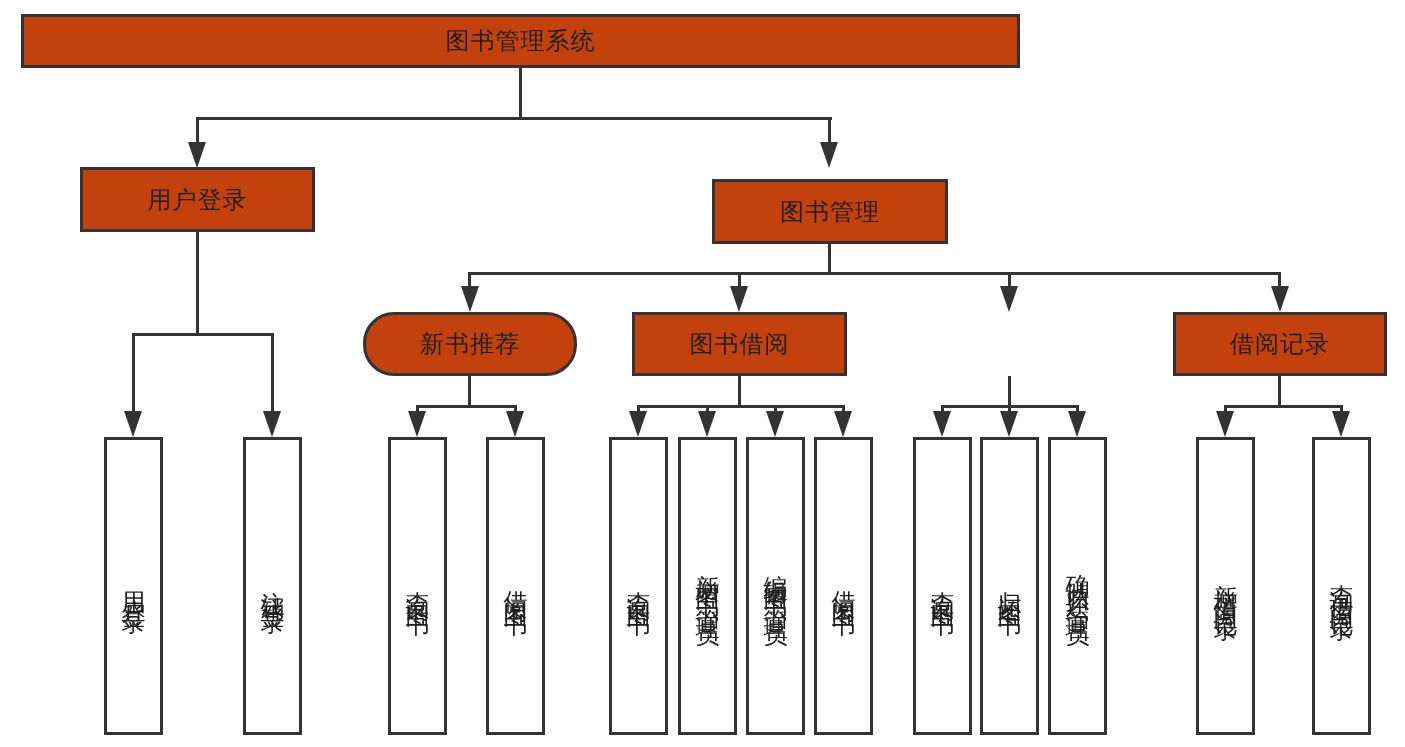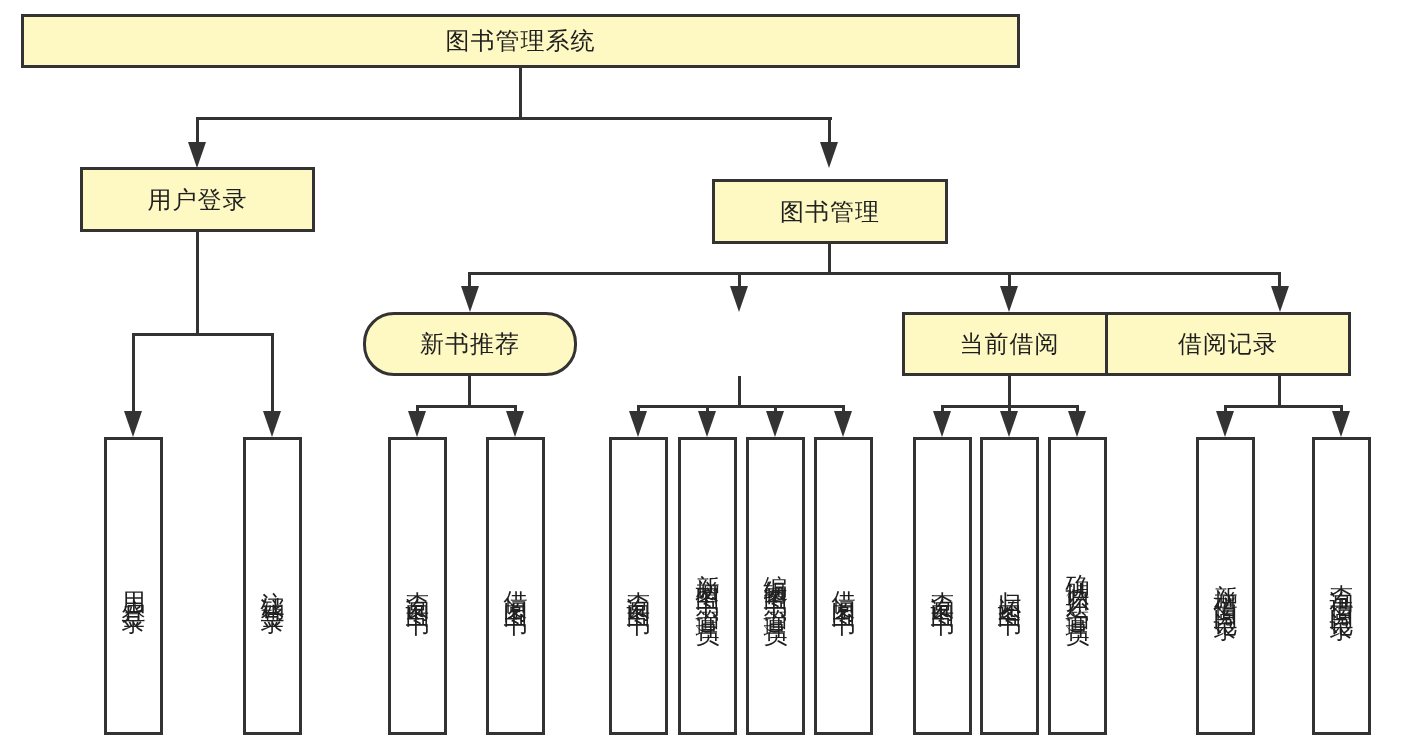--- a/index.html
+++ b/index.html
@@ -10,21 +10,21 @@
     background: #ffffff;
     overflow: hidden;
     font-family: "Liberation Sans", sans-serif;
     color: #1f1f1f;
   }
   
   .node {
     position: absolute;
     box-sizing: border-box;
     border: 3px solid #333333;
-    background: #fef9c3;
+    background: #c2410c;
     display: flex;
     align-items: center;
     justify-content: center;
     font-size: 24px;
     letter-spacing: 1px;
     color: #1f1f1f;
   }
   
   .vnode {
     position: absolute;
@@ -141,24 +141,24 @@
   <div class="node" style="left:80px; top:167px; width:235px; height:65px;">
     <span>用户登录</span>
   </div>
   <div class="node" style="left:712px; top:168px; width:236px; height:65px;margin-top:11px;">
     <span>图书管理</span>
   </div>
 
   <div class="node" style="left:363px; top:312px; width:214px; height:64px;border-radius:31px;">
     <span>新书推荐</span>
   </div>
-  <div class="node" style="left:902px; top:312px; width:215px; height:64px;">
-    <span>当前借阅</span>
-  </div>
-  <div class="node" style="left:1105px; top:312px; width:246px; height:64px;font-family:Liberation Mono, monospace;">
+  <div class="node" style="left:632px; top:312px; width:215px; height:64px;">
+    <span>图书借阅</span>
+  </div>
+  <div class="node" style="left:1173px; top:312px; width:214px; height:64px;font-family:Liberation Mono, monospace;">
     <span>借阅记录</span>
   </div>
 
   <div class="vnode" style="left:104px;">
     <span>用户登录</span>
   </div>
   <div class="vnode" style="left:243px;">
     <span>注销登录</span>
   </div>
 

